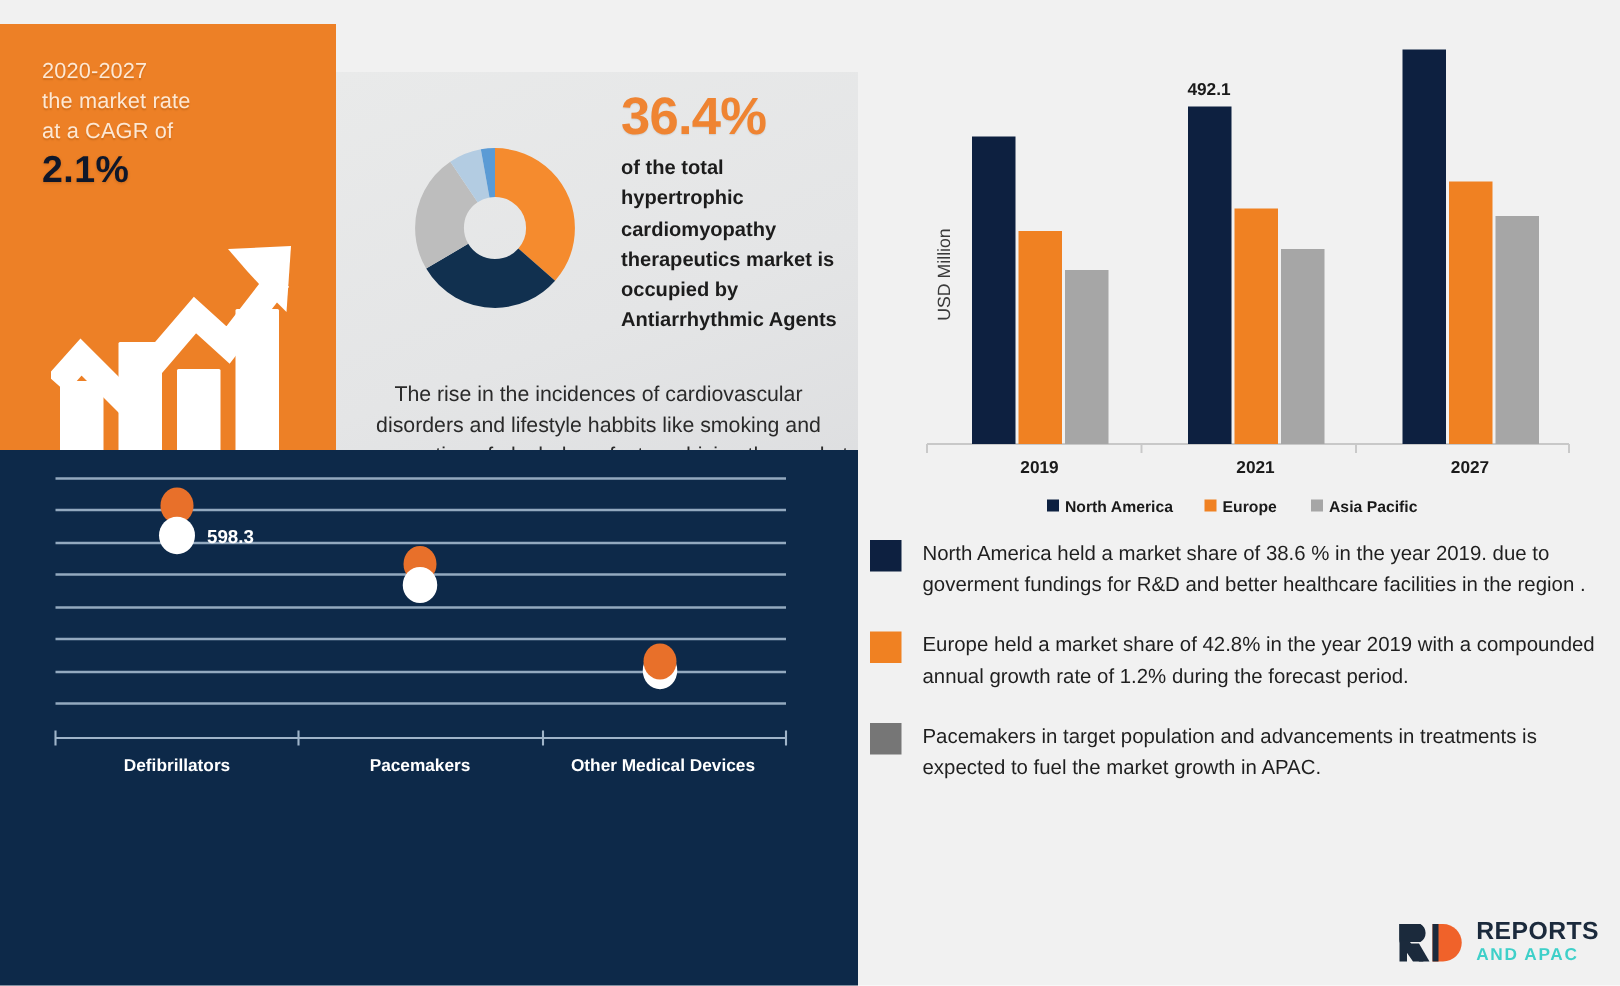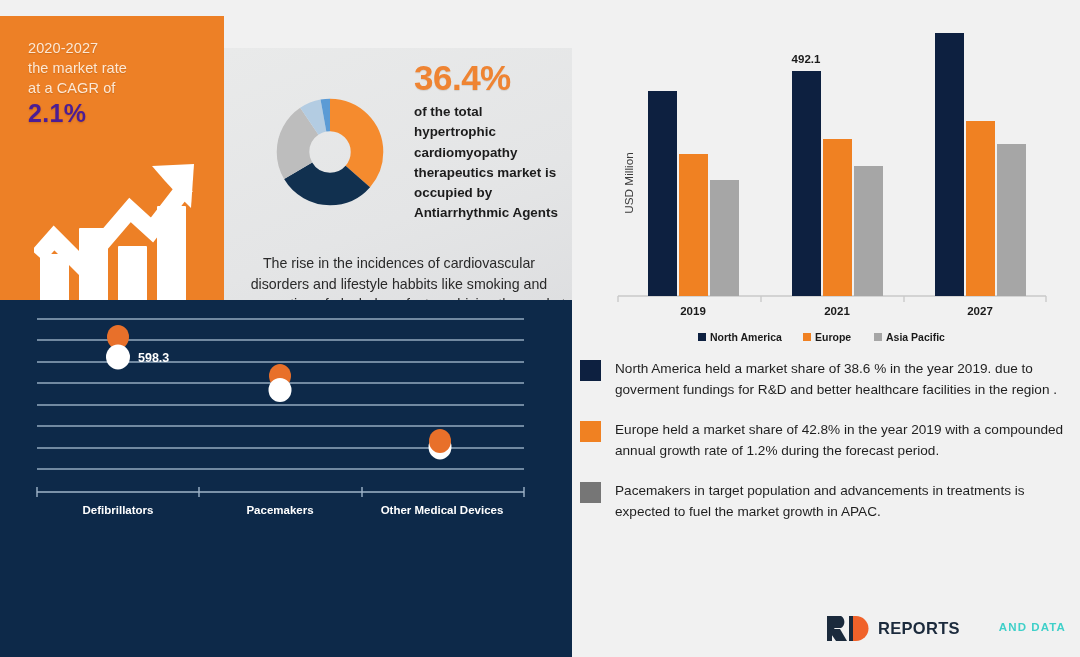--- a/index.html
+++ b/index.html
@@ -33,21 +33,21 @@
     color: #fde8d4; font-size: 14.5px; line-height: 20px;
     font-weight: 400; letter-spacing: .1px;
     text-shadow: 0 1px 1px rgba(120,55,0,.25);
   }
   .acc-big {
     color: #ffffff; font-size: 27px; font-weight: 700;
     letter-spacing: .4px; line-height: 33px;
     text-shadow: 0 1px 2px rgba(120,55,0,.30);
   }
   .acc-pct {
-    color: #4c1d95; font-size: 25px; font-weight: 700;
+    color: #0f172a; font-size: 25px; font-weight: 700;
     line-height: 31px; letter-spacing: .3px;
     text-shadow: 0 1px 2px rgba(120,55,0,.30);
   }
   #acc-graphic { position: absolute; left: 34px; bottom: -4px; width: 170px; height: 170px; }
 
   
   #donut-panel {
     position: absolute; left: 224px; top: 0;
     width: 348px; height: 300px;
     background: linear-gradient(160deg,#e9eaea 0%,#e4e5e6 55%,#dcdddf 100%);
@@ -101,21 +101,21 @@
   .rb-row { display: flex; gap: 14px; margin-bottom: 19px; }
   .rb-swatch { width: 21px; height: 21px; flex: 0 0 21px; margin-top: 2px; }
   .rb-text { color: #1f1f1f; font-size: 13.6px; line-height: 21px; flex: 1; }
 
   
   #logo {
     position: absolute; right: 14px; bottom: 14px;
     display: flex; align-items: center; gap: 7px;
   }
   #logo-mark { position: relative; width: 46px; height: 29px; }
-  #logo-words { display: flex; flex-direction: row; line-height: 1; gap: 39px; }
+  #logo-words { display: flex; flex-direction: column; line-height: 1; }
   #logo-reports {
     color: #1b2a3c; font-size: 16.5px; font-weight: 700;
     letter-spacing: .3px;
   }
   #logo-anddata {
     color: #3fd0c9; font-size: 11.5px; font-weight: 700;
     letter-spacing: 1.1px; margin-top: 2px;
   }
 </style>
 </head>
@@ -267,17 +267,17 @@
       <svg id="logo-mark" viewBox="0 0 46 29">
         <path d="M2 2 H16 a7 7 0 0 1 0 12 H9 l9 13 H11 L2 14 Z M2 2 H16 v0 H2 Z" fill="#1b2a3c"></path>
         <rect x="2" y="2" width="5" height="25" fill="#1b2a3c"></rect>
         <path d="M2 2 H15 a6 6 0 0 1 0 11 H2 Z" fill="#1b2a3c"></path>
         <path d="M9 15 H15 L22 27 H15 Z" fill="#1b2a3c"></path>
         <path d="M24 2 H31 a12 12 0 0 1 0 25 H24 Z" fill="#f0622a"></path>
         <rect x="24" y="2" width="4" height="25" fill="#1b2a3c"></rect>
       </svg>
       <div id="logo-words">
         <span id="logo-reports">REPORTS</span>
-        <span id="logo-anddata">AND DATA</span>
+        <span id="logo-anddata">AND APAC</span>
       </div>
     </div>
   </div>
 </div>
 
 </body></html>

